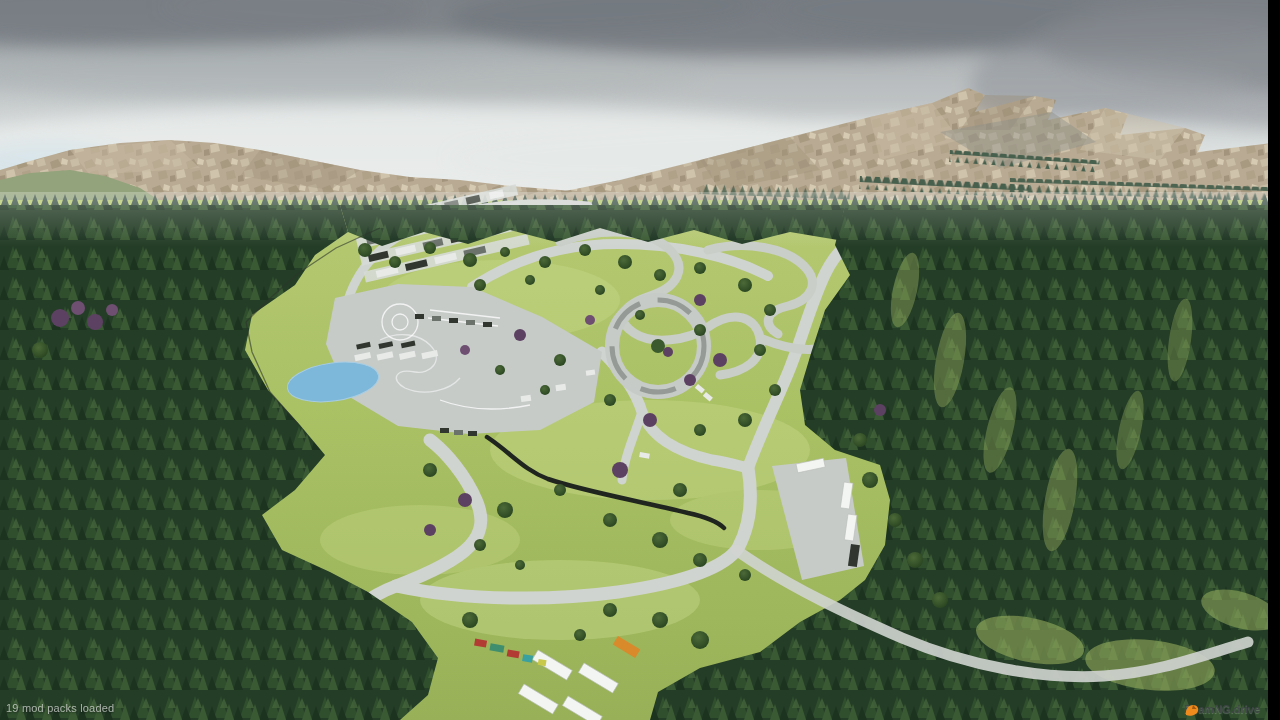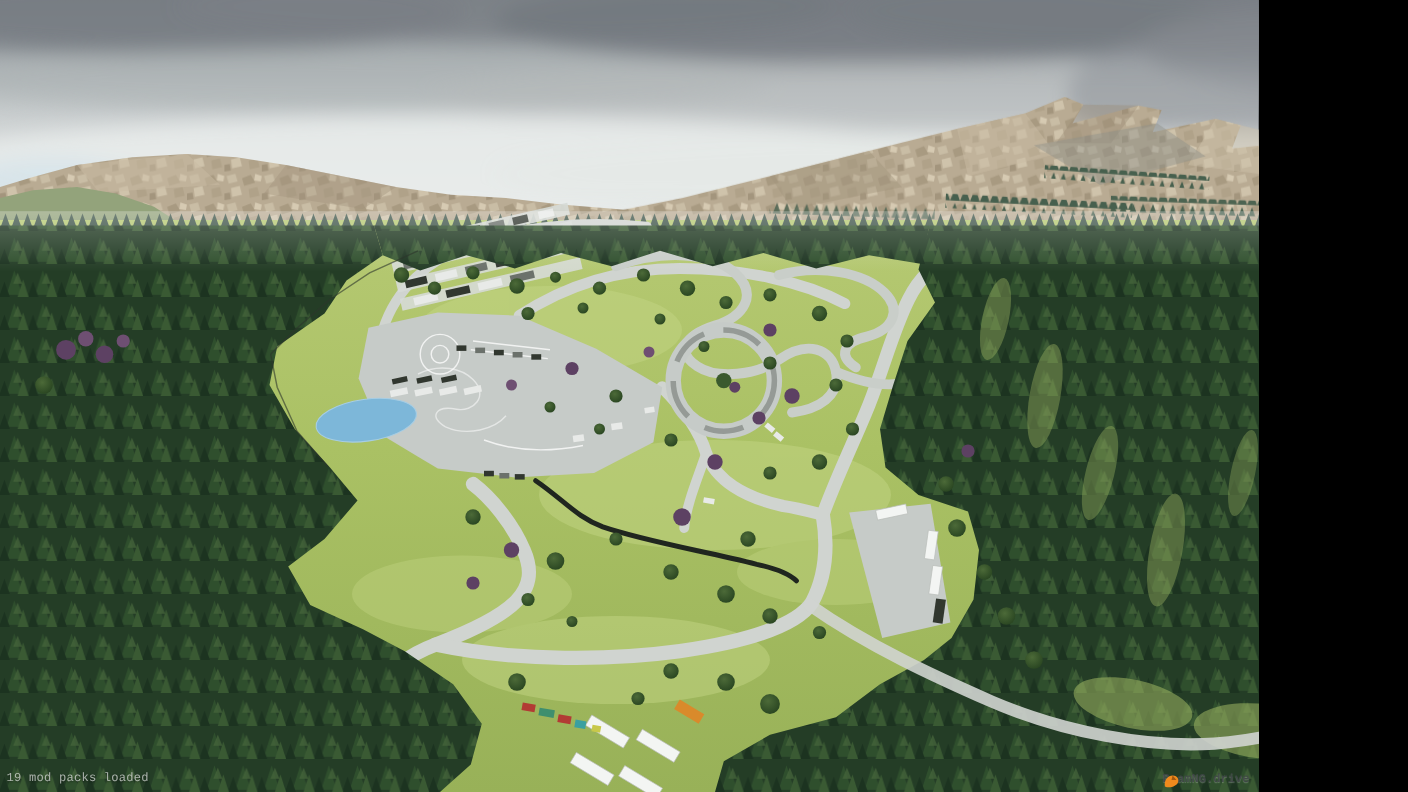--- a/index.html
+++ b/index.html
@@ -1,17 +1,17 @@
 <!DOCTYPE html>
 <html><head>
 <meta charset="utf-8">
 <style>
   html,body{margin:0;padding:0;background:#000;}
-  .viewport{position:relative;width:1144px;height:720px;overflow:hidden;
-    font-family:Liberation Mono, monospace;}
+  .viewport{position:relative;width:1268px;height:720px;overflow:hidden;
+    font-family:Liberation Sans, sans-serif;}
   .viewport svg{position:absolute;inset:0;display:block;}
   .hud-left{position:absolute;left:6px;bottom:6px;font-size:11px;
     color:rgba(255,255,255,0.62);text-shadow:0 1px 2px rgba(0,0,0,0.45);
     letter-spacing:.2px;}
   .hud-right{position:absolute;right:8px;bottom:5px;display:flex;
     align-items:center;gap:4px;font-size:11px;font-weight:bold;
     color:rgba(62,68,70,0.85);text-shadow:0 1px 1px rgba(255,255,255,0.25);}.t2{fill:#3b5a2e}
   .tp{fill:#5d4163}.ts{fill:#6e4f72}
   .vd{fill:#31372f}.vg{fill:#6b716b}.vw{fill:#e8eae8}
   .truck{fill:#f3f5f3;stroke:#b9bdb9;stroke-width:.6}

